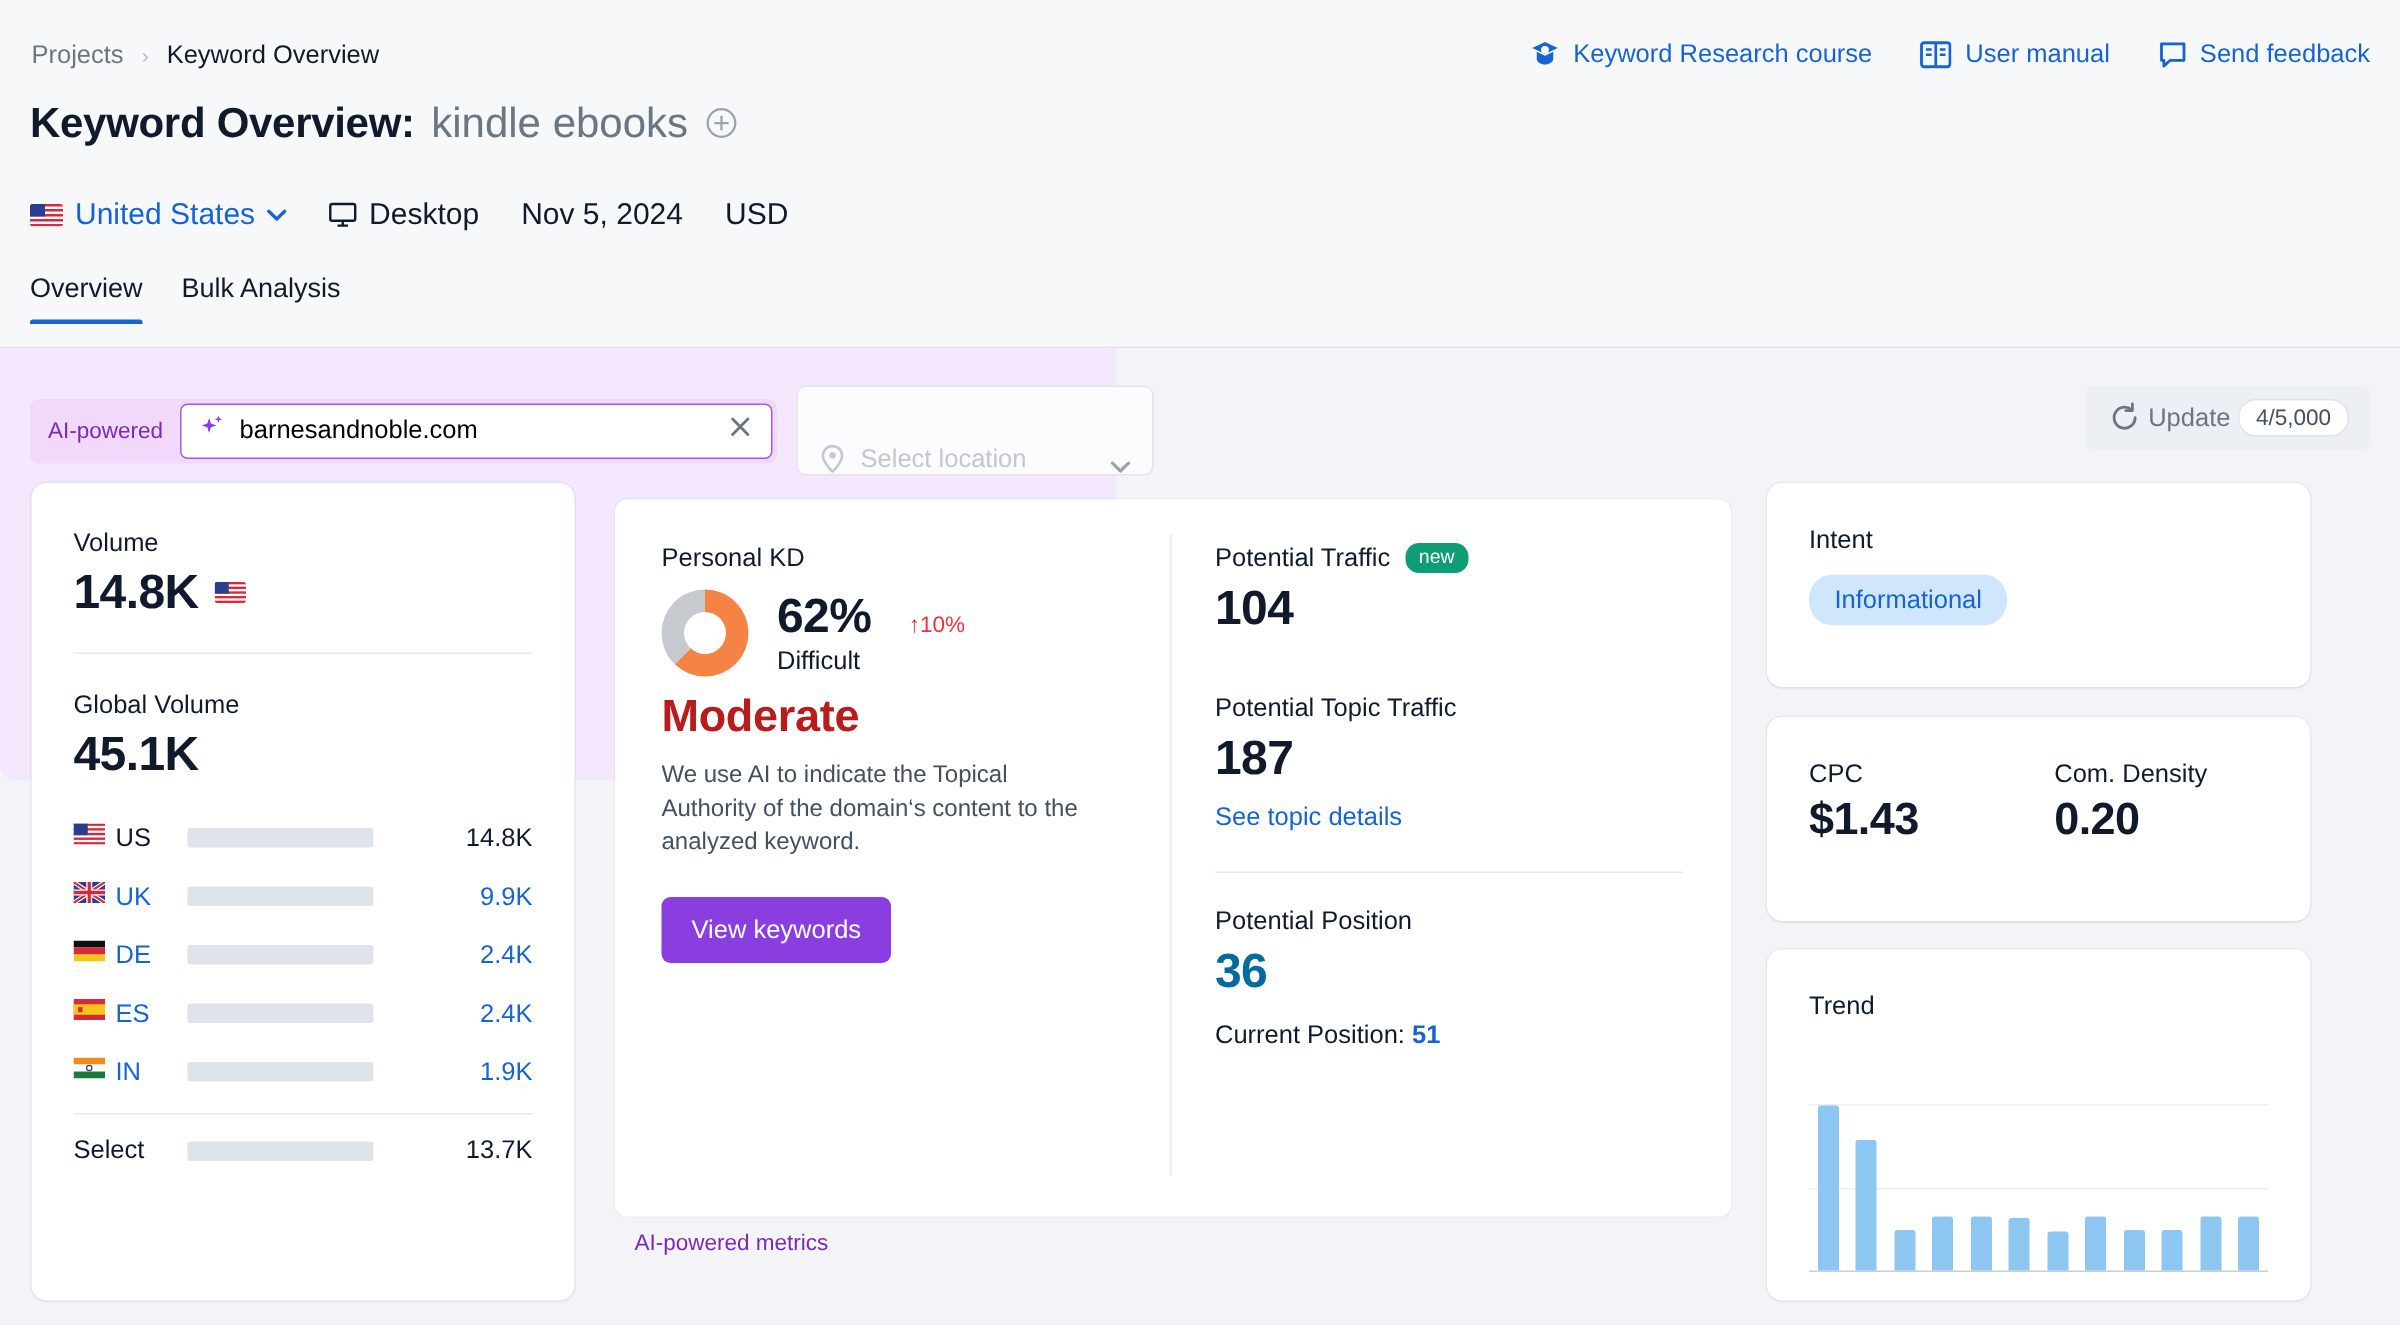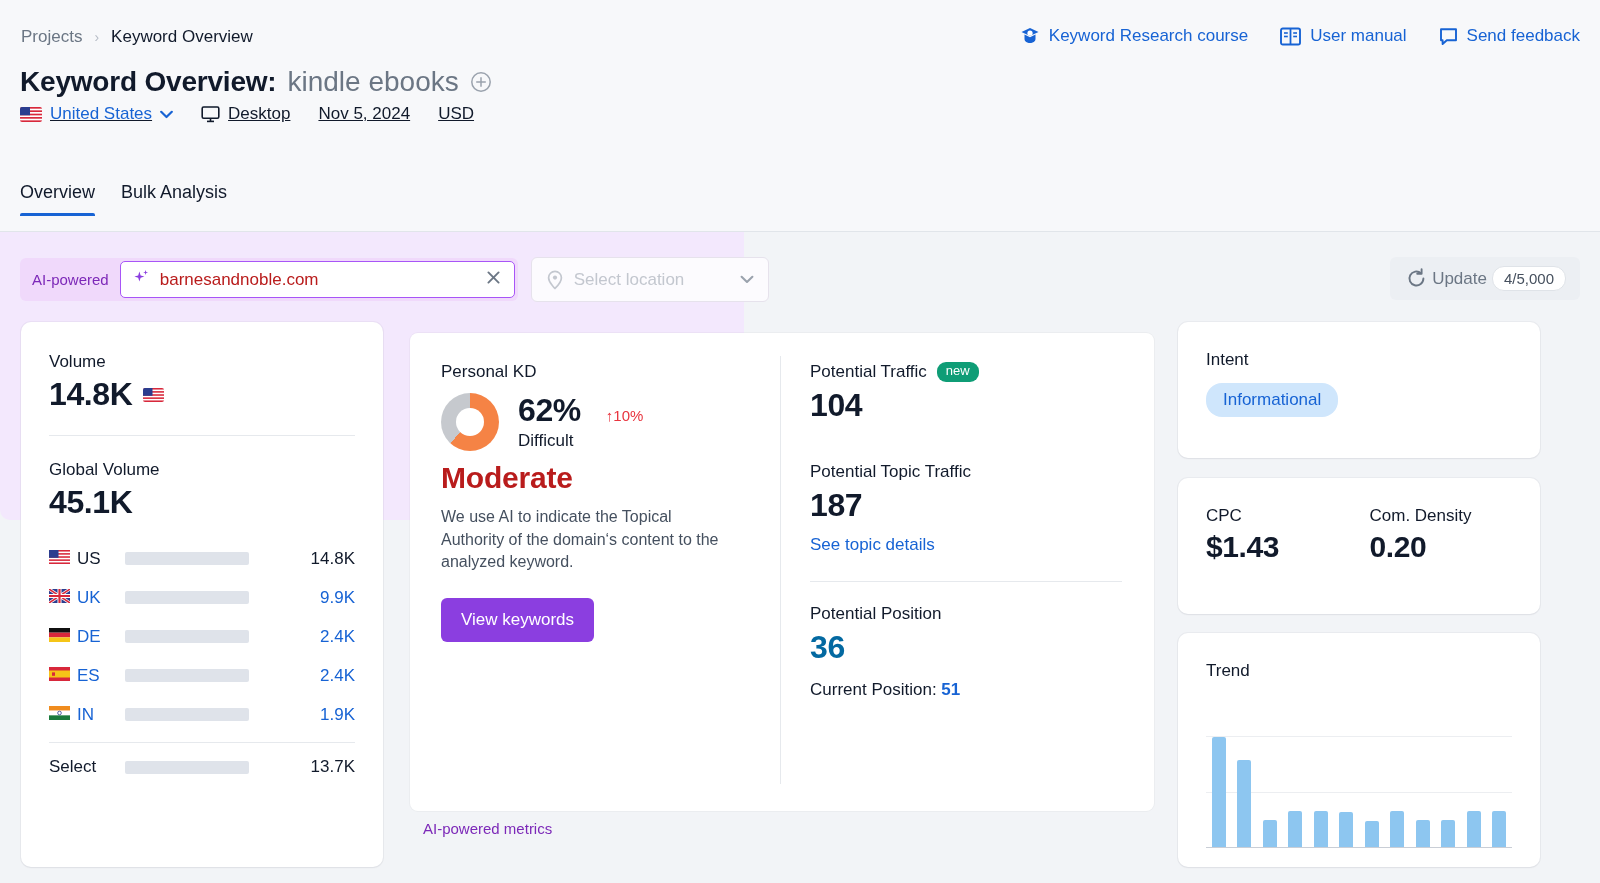--- a/index.html
+++ b/index.html
@@ -18,21 +18,21 @@
   .breadcrumb { position: absolute; left: 21px; top: 27px; display: flex; align-items: center; gap: 12px; font-size: 17px; }
   .bc-link { color: #6b7684; }
   .bc-sep { color: #b6bcc6; font-size: 14px; }
   .bc-current { color: #111a2b; }
 
   .headline { position: absolute; left: 20px; top: 66px; display: flex; align-items: center; gap: 11px; }
   .headline .h-title { font-size: 28px; font-weight: 700; letter-spacing: -0.2px; color: #111a2b; }
   .headline .h-kw { font-size: 28px; font-weight: 400; color: #6b7684; }
   .plus-icon { width: 22px; height: 22px; display: inline-block; }
 
-  .metabar { position: absolute; left: 20px; top: 104px; display: flex; align-items: center; gap: 28px; font-size: 17px; text-decoration: underline; }
+  .metabar { position: absolute; left: 20px; top: 132px; display: flex; align-items: center; gap: 28px; font-size: 20px; }
   .meta-item { display: flex; align-items: center; gap: 8px; }
   .meta-country { color: #1763d4; display: flex; align-items: center; gap: 8px; cursor: pointer; }
   .flag { display: inline-block; border-radius: 2px; overflow: hidden; line-height: 0; flex: none; }
   .meta-plain { color: #111a2b; }
 
   .headlinks { position: absolute; right: 20px; top: 26px; display: flex; align-items: center; gap: 32px; font-size: 17px; color: #1763d4; }
   .hl { display: flex; align-items: center; gap: 9px; cursor: pointer; }
 
   
   .tabs { position: absolute; left: 20px; top: 182px; display: flex; gap: 26px; }
@@ -40,23 +40,23 @@
   .tab.active { font-weight: 400; }
   .tab.active::after { content: ""; position: absolute; left: 0; right: 0; bottom: 0; height: 3px; background: #1763d4; border-radius: 2px 2px 0 0; }
   .tabrule { position: absolute; left: 0; top: 231px; width: 1600px; height: 1px; background: #e1e5ea; }
 
   
   .filterrow { position: absolute; left: 20px; top: 257px; display: flex; align-items: center; gap: 13px; }
   .aigroup { display: flex; align-items: center; background: #f0d9fb; border-radius: 6px; height: 43px; padding-left: 12px; padding-right: 3px; }
   .ailabel { font-size: 15px; color: #7c28b8; font-weight: 400; padding-right: 11px; }
   .aiinput { display: flex; align-items: center; gap: 10px; background: #fff; border: 1px solid #a855f7; border-radius: 5px; height: 37px; width: 395px; padding: 0 12px; }
   .spark { flex: none; }
-  .aiinput .val { flex: 1; font-size: 17px; color: #b91c1c; }
+  .aiinput .val { flex: 1; font-size: 17px; color: #000000; }
   .xbtn { cursor: pointer; flex: none; color: #6b7684; }
-  .locbox { display: flex; align-items: center; gap: 10px; height: 45px; width: 238px; padding: 0 14px; border: 1px solid #e6e2ec; border-radius: 6px; background: #fcfbfe; color: #c3c7cf; font-size: 17px; }
+  .locbox { display: flex; align-items: flex-end; gap: 10px; height: 60px; width: 238px; padding: 0 14px; border: 1px solid #e6e2ec; border-radius: 6px; background: #fcfbfe; color: #c3c7cf; font-size: 17px; }
   .locbox .lv { flex: 1; }
 
   .updatebtn { position: absolute; right: 20px; top: 257px; display: flex; align-items: center; gap: 5px; height: 43px; padding: 0 14px 0 16px; background: #eceff3; border-radius: 6px; cursor: pointer; }
   .updatebtn .ulabel { font-size: 17px; color: #6b7684; }
   .ucount { font-size: 15px; color: #46505e; background: #fff; border: 1px solid #dfe3e8; border-radius: 12px; padding: 3px 11px; }
 
   
   .card { position: absolute; background: #fff; border-radius: 10px; box-shadow: 0 0 0 1px rgba(17,26,43,.04), 0 1px 2px rgba(17,26,43,.05); }
 
   

